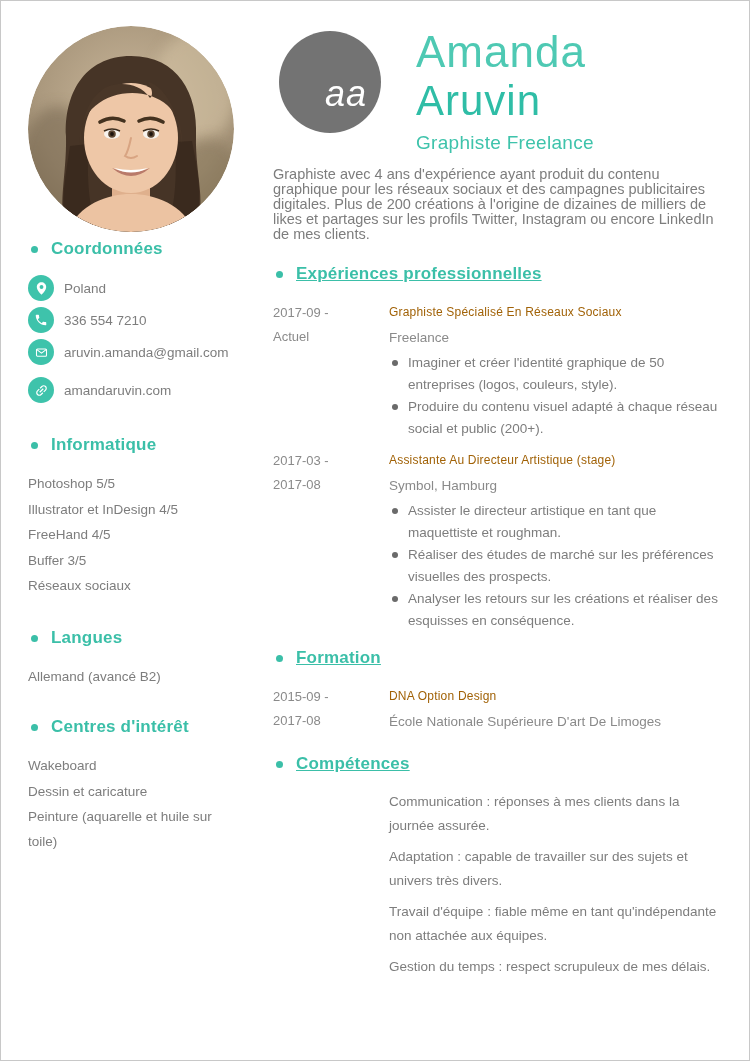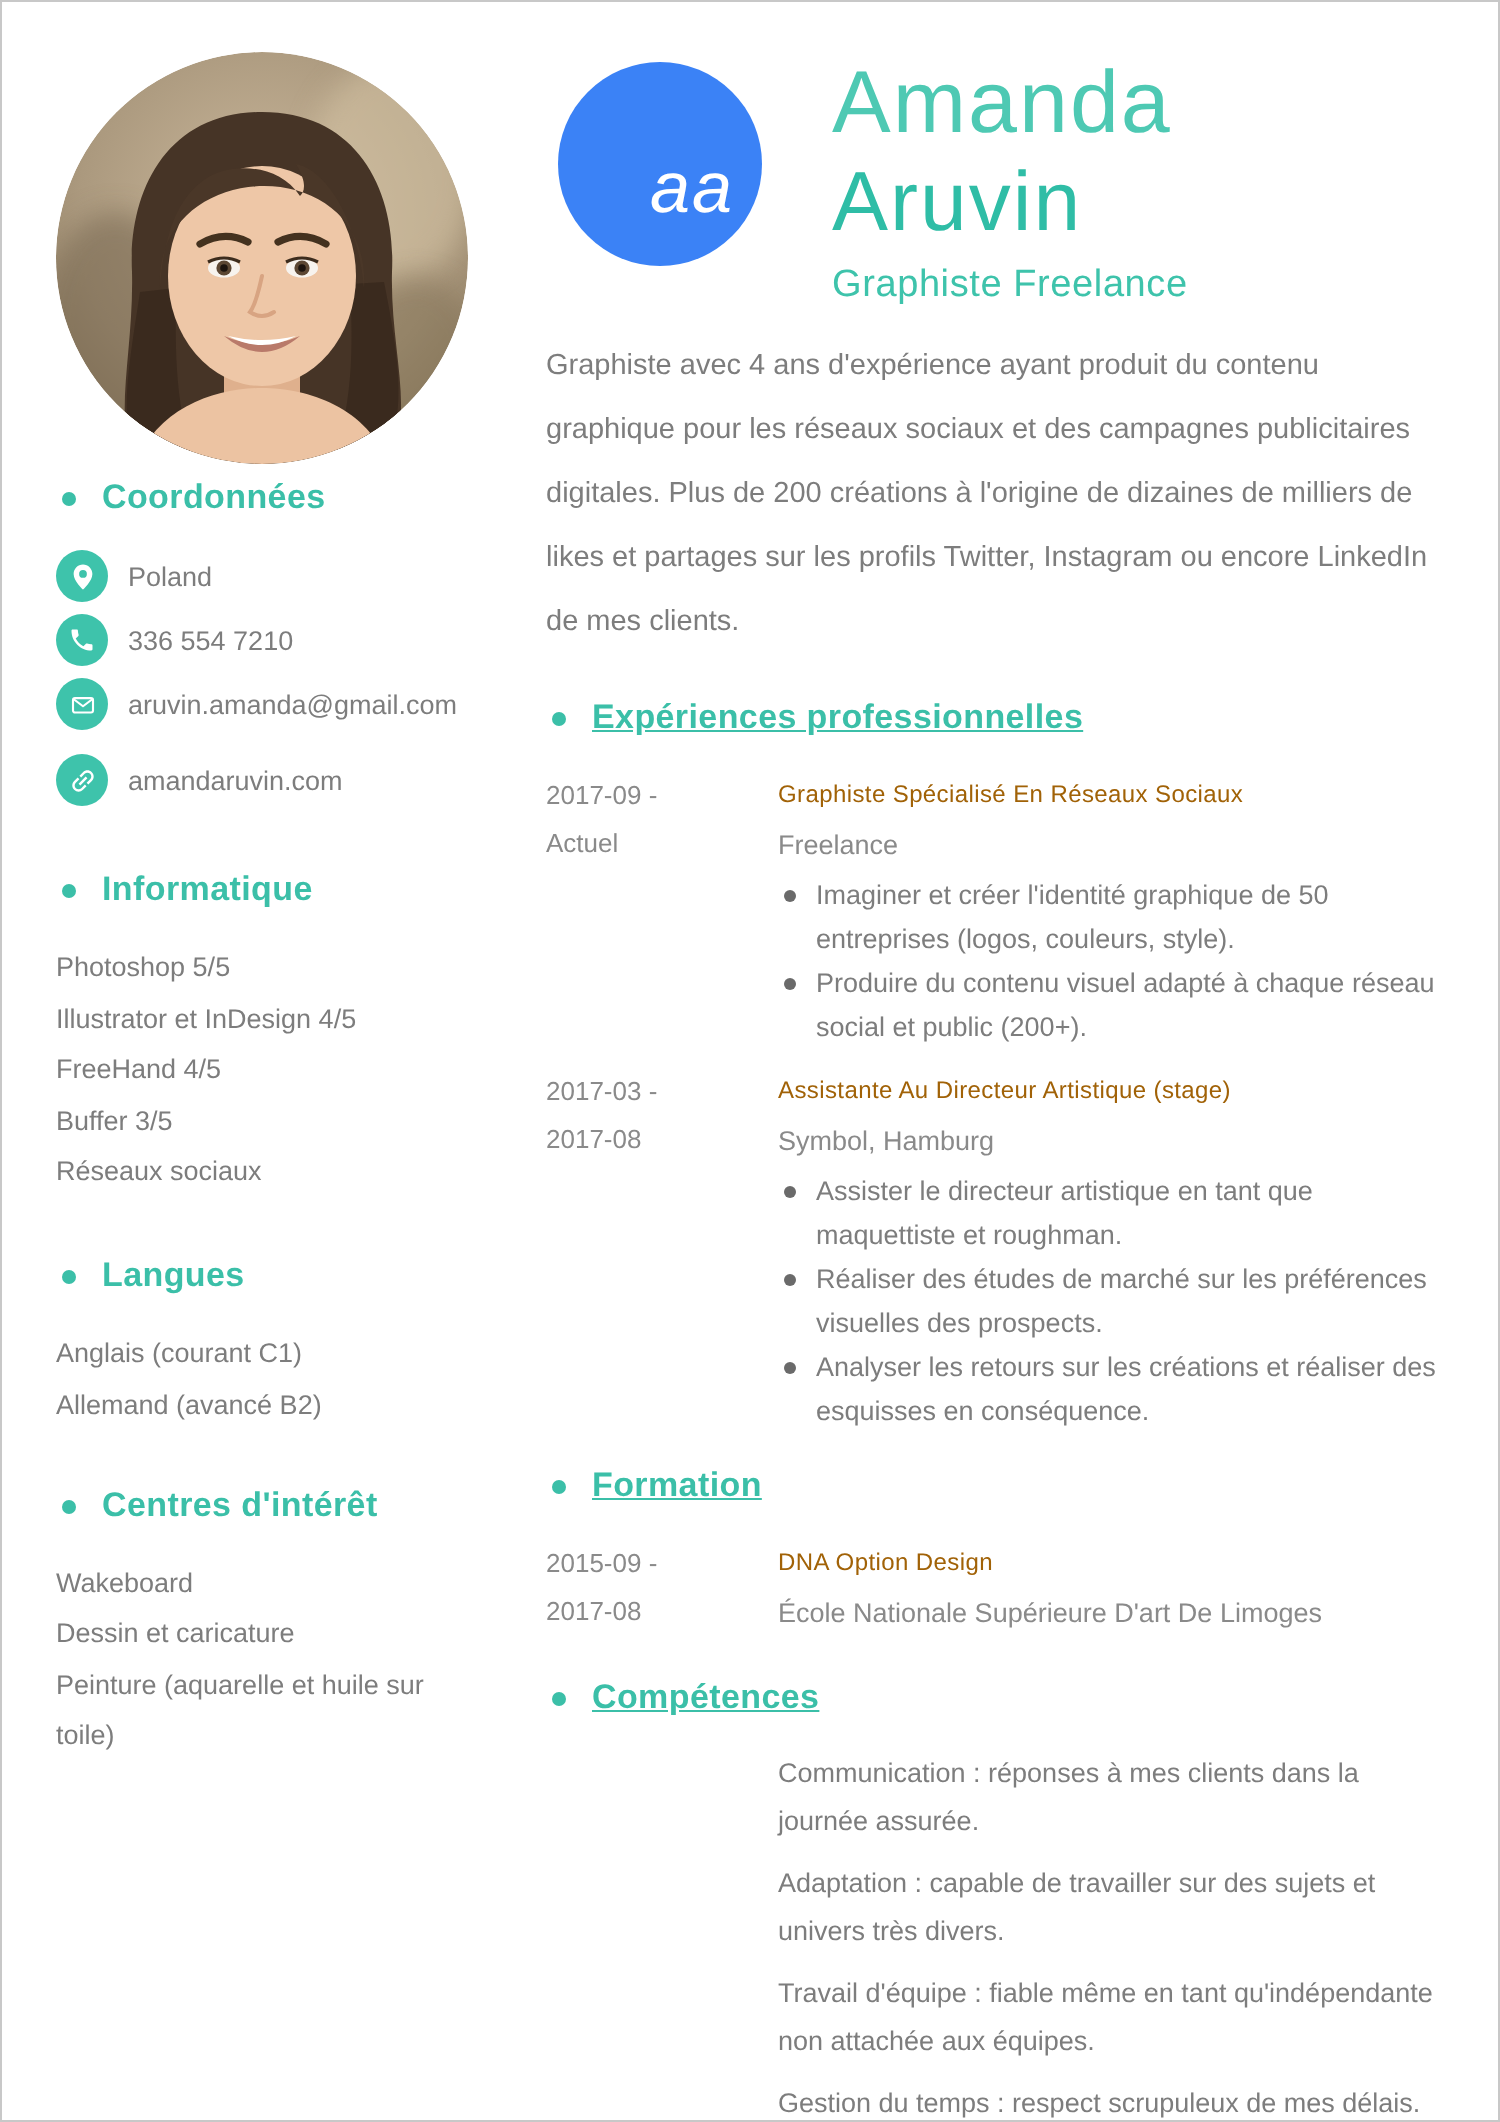--- a/index.html
+++ b/index.html
@@ -68,21 +68,21 @@
 
   
   .main {
     position: absolute;
     left: 272px; top: 25px;
     width: 452px;
   }
   .header { display: flex; align-items: flex-start; }
   .logo-circle {
     width: 102px; height: 102px; border-radius: 50%;
-    background: #3b82f6; flex-shrink: 0;
+    background: #737373; flex-shrink: 0;
     margin: 5px 0 0 6px;
     position: relative;
   }
   .logo-initials {
     position: absolute; right: 14px; bottom: 18px;
     color: #ffffff; font-size: 36px;
     font-style: italic; font-weight: 300;
     letter-spacing: 1px;
   }
   .name-block { margin-left: 35px; margin-top: 2px; }
@@ -95,21 +95,21 @@
     color: #2fbda6; line-height: 50px; letter-spacing: 1px;
   }
   .job-title {
     font-size: 19px; color: #3ec3ab;
     margin-top: 6px; letter-spacing: .3px;
   }
 
   .summary {
     margin-top: 13px;
     font-size: 14.5px; color: #7d7d7d;
-    line-height: 32px;
+    line-height: 15px;
   }
 
   .main-section { margin-top: 22px; }
   .main .section-heading { margin-bottom: 16px; text-decoration: underline; }
 
   .entry { display: flex; margin-top: 15px; justify-content: space-between; }
   .entry-dates {
     width: 116px; flex-shrink: 0;
     font-size: 13px; color: #8a8a8a; line-height: 24px;
   }
@@ -258,21 +258,20 @@
       <div class="plain-item">FreeHand 4/5</div>
       <div class="plain-item">Buffer 3/5</div>
       <div class="plain-item">Réseaux sociaux</div>
     </section>
 
     <section class="side-section" style="margin-top:30px">
       <div class="section-heading">
         <span class="dot"></span>
         <span>Langues</span>
       </div>
-      <div class="plain-item">Anglais (courant C1)</div>
       <div class="plain-item">Allemand (avancé B2)</div>
     </section>
 
     <section class="side-section" style="margin-top:28px">
       <div class="section-heading">
         <span class="dot"></span>
         <span>Centres d'intérêt</span>
       </div>
       <div class="plain-item">Wakeboard</div>
       <div class="plain-item">Dessin et caricature</div>

